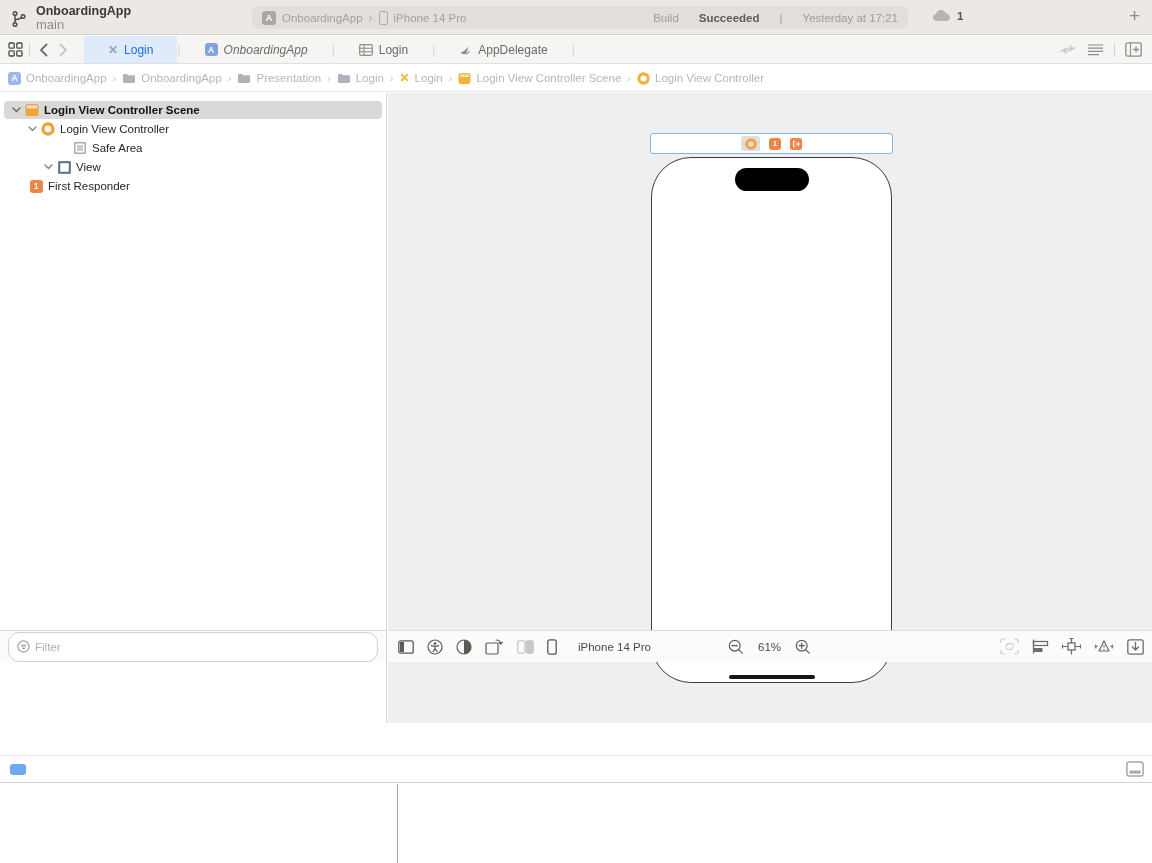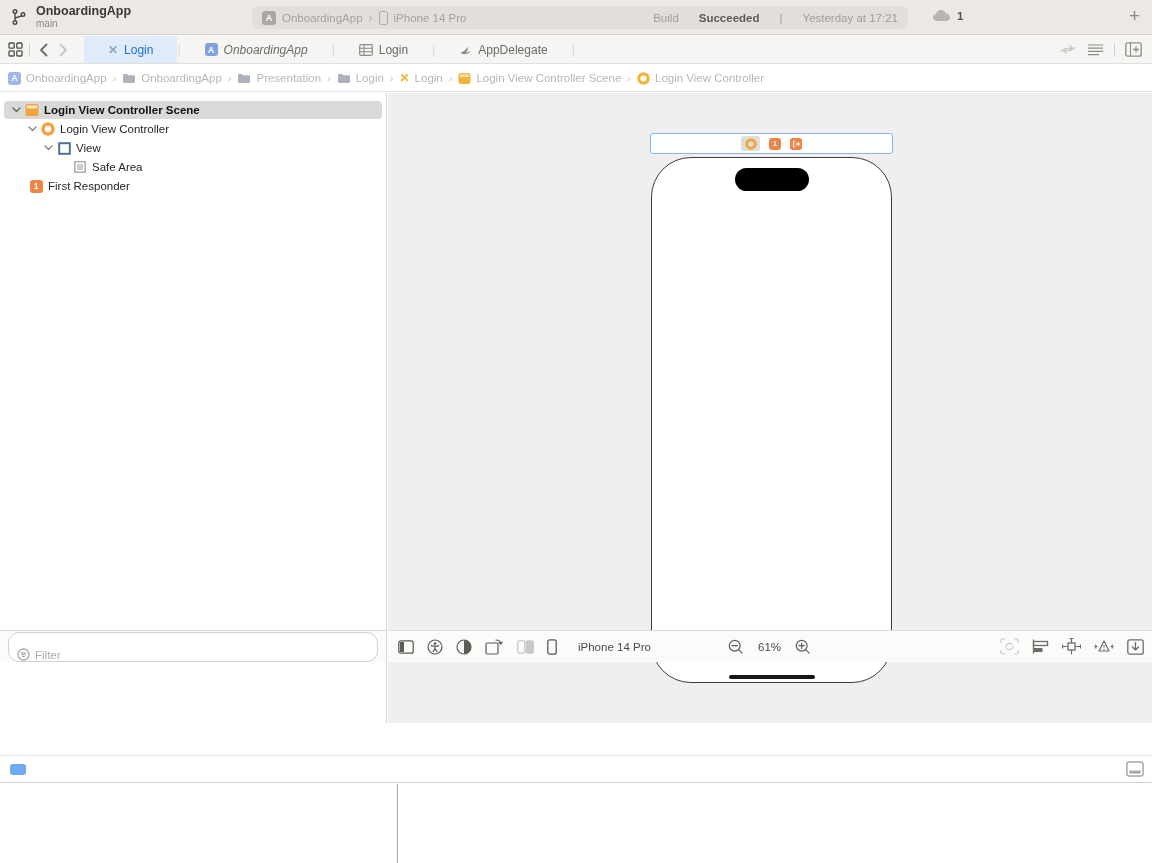--- a/index.html
+++ b/index.html
@@ -6,21 +6,21 @@
   html,body { width:1152px; height:863px; overflow:hidden; }
   body { font-family:"Liberation Sans", sans-serif; background:#ffffff; position:relative; -webkit-font-smoothing:antialiased; }
   .window { position:absolute; inset:0; }
 
   
   .toolbar { position:absolute; left:0; top:0; width:1152px; height:35px; background:#ece9e5; border-bottom:1px solid #d4d1cc; }
   .tb-left { position:absolute; left:8px; top:4px; display:flex; align-items:center; gap:8px; }
   .branch-wrap { width:20px; height:24px; display:flex; align-items:center; justify-content:center; }
   .tb-titles { display:flex; flex-direction:column; line-height:1.15; }
   .tb-project { font-size:12.5px; font-weight:bold; color:#3c3935; }
-  .tb-branch { font-size:10px; color:#8f8c87; }
+  .tb-branch { font-size:13px; color:#8f8c87; }
   .activity-pill { position:absolute; left:252px; top:6px; width:656px; height:23px; background:#e2dfda; border-radius:6px; display:flex; align-items:center; justify-content:space-between; padding:0 10px; }
   .scheme-seg { display:flex; align-items:center; gap:6px; font-size:11.5px; color:#a5a19b; }
   .mini-app-icon { width:14px; height:14px; border-radius:3.5px; background:#aaa6a0; color:#fff; font-size:9px; font-weight:bold; display:flex; align-items:center; justify-content:center; }
   .scheme-chev { color:#b4b0aa; font-size:12px; }
   .mini-phone { width:9px; height:14px; border:1.2px solid #aaa6a0; border-radius:2.5px; }
   .build-seg { display:flex; align-items:center; gap:20px; font-size:11.5px; color:#a09c96; }
   .build-status { font-weight:bold; color:#5f5b55; }
   .issue-badge { position:absolute; left:932px; top:9px; display:flex; align-items:center; gap:5px; }
   .issue-count { font-size:11.5px; font-weight:bold; color:#57534e; }
   .tb-plus { position:absolute; right:12px; top:5px; font-size:19px; color:#8f8b86; font-weight:300; cursor:default; }
@@ -56,21 +56,21 @@
   .orow.selected { background:#d9d9d8; }
   .orow .lbl { margin-left:5px; white-space:nowrap; }
   .orow.selected .lbl { font-weight:bold; color:#111; }
   .chev { width:12px; display:flex; align-items:center; justify-content:center; flex:0 0 12px; }
   .oicon { width:14px; height:14px; display:flex; align-items:center; justify-content:center; flex:0 0 14px; margin-left:3px; }
   .ind0 { padding-left:6px; } .ind1 { padding-left:22px; } .ind2 { padding-left:38px; } .ind3 { padding-left:66px; }
   .badge-sq { width:13px; height:13px; border-radius:3px; background:#ee8445; color:#fff; font-size:8.5px; font-weight:bold; display:flex; align-items:center; justify-content:center; }
 
   
   .filterbar { position:absolute; left:0; top:630px; width:387px; height:32px; background:#fbfbfa; border-top:1px solid #dddcda; border-right:1px solid #d8d7d5; display:flex; align-items:center; padding:0 8px; }
-  .filter-field { flex:1; height:30px; border:1px solid #d2d1cf; border-radius:11px; background:#fff; display:flex; align-items:flex-end; padding:0 8px; gap:5px; }
+  .filter-field { flex:1; height:30px; border:1px solid #d2d1cf; border-radius:11px; background:#fff; display:flex; align-items:center; padding:0 8px; gap:5px; }
   .filter-input { border:none; outline:none; flex:1; font-size:11.5px; color:#333; background:transparent; font-family:"Liberation Sans", sans-serif; }
   .filter-input::placeholder { color:#b0afad; }
 
   
   .canvas-toolbar { position:absolute; left:388px; top:630px; width:764px; height:32px; background:#fbfbfa; border-top:1px solid #dddcda; display:flex; align-items:center; }
   .ct-left { display:flex; align-items:center; gap:13px; padding-left:10px; }
   .ct-device-name { font-size:11.5px; color:#4b4a48; margin-left:8px; }
   .ct-zoom { position:absolute; left:340px; display:flex; align-items:center; gap:14px; }
   .ct-zoom-level { font-size:11.5px; color:#4b4a48; }
   .ct-right { position:absolute; right:8px; display:flex; align-items:center; gap:13px; }
@@ -306,41 +306,41 @@
                 <path d="M1 1 L4.5 4.5 L8 1" fill="none" stroke="#8a8a8a" stroke-width="1.5" stroke-linecap="round"></path>
               </svg>
           </span>
           <span class="oicon">
             <svg width="14" height="14" viewBox="0 0 14 14">
                 <circle cx="7" cy="7" r="5" fill="none" stroke="#f2a33c" stroke-width="3.4"></circle>
               </svg>
           </span>
           <span class="lbl">Login View Controller</span>
         </div>
-        <div class="orow ind2">
-          <span class="chev">
-            <svg width="9" height="6" viewBox="0 0 9 6">
-                <path d="M1 1 L4.5 4.5 L8 1" fill="none" stroke="#8a8a8a" stroke-width="1.5" stroke-linecap="round"></path>
-              </svg>
-          </span>
-          <span class="oicon">
-            <svg width="13" height="13" viewBox="0 0 13 13">
-                <rect x="1.2" y="1.2" width="10.6" height="10.6" fill="#fff" stroke="#53718f" stroke-width="2"></rect>
-              </svg>
-          </span>
-          <span class="lbl">View</span>
-        </div>
         <div class="orow ind3">
           <span class="oicon">
             <svg width="12" height="12" viewBox="0 0 12 12">
               <rect x="0.8" y="0.8" width="10.4" height="10.4" fill="#fff" stroke="#9a9a9e" stroke-width="1.2"></rect>
               <rect x="3" y="3" width="6" height="6" fill="#c9ccd2"></rect>
             </svg>
           </span>
           <span class="lbl">Safe Area</span>
+        </div>
+        <div class="orow ind2">
+          <span class="chev">
+            <svg width="9" height="6" viewBox="0 0 9 6">
+                <path d="M1 1 L4.5 4.5 L8 1" fill="none" stroke="#8a8a8a" stroke-width="1.5" stroke-linecap="round"></path>
+              </svg>
+          </span>
+          <span class="oicon">
+            <svg width="13" height="13" viewBox="0 0 13 13">
+                <rect x="1.2" y="1.2" width="10.6" height="10.6" fill="#fff" stroke="#53718f" stroke-width="2"></rect>
+              </svg>
+          </span>
+          <span class="lbl">View</span>
         </div>
         <div class="orow ind1">
           <span class="oicon">
             <span class="badge-sq">1</span>
           </span>
           <span class="lbl">First Responder</span>
         </div>
       </div>
     </div>
 

